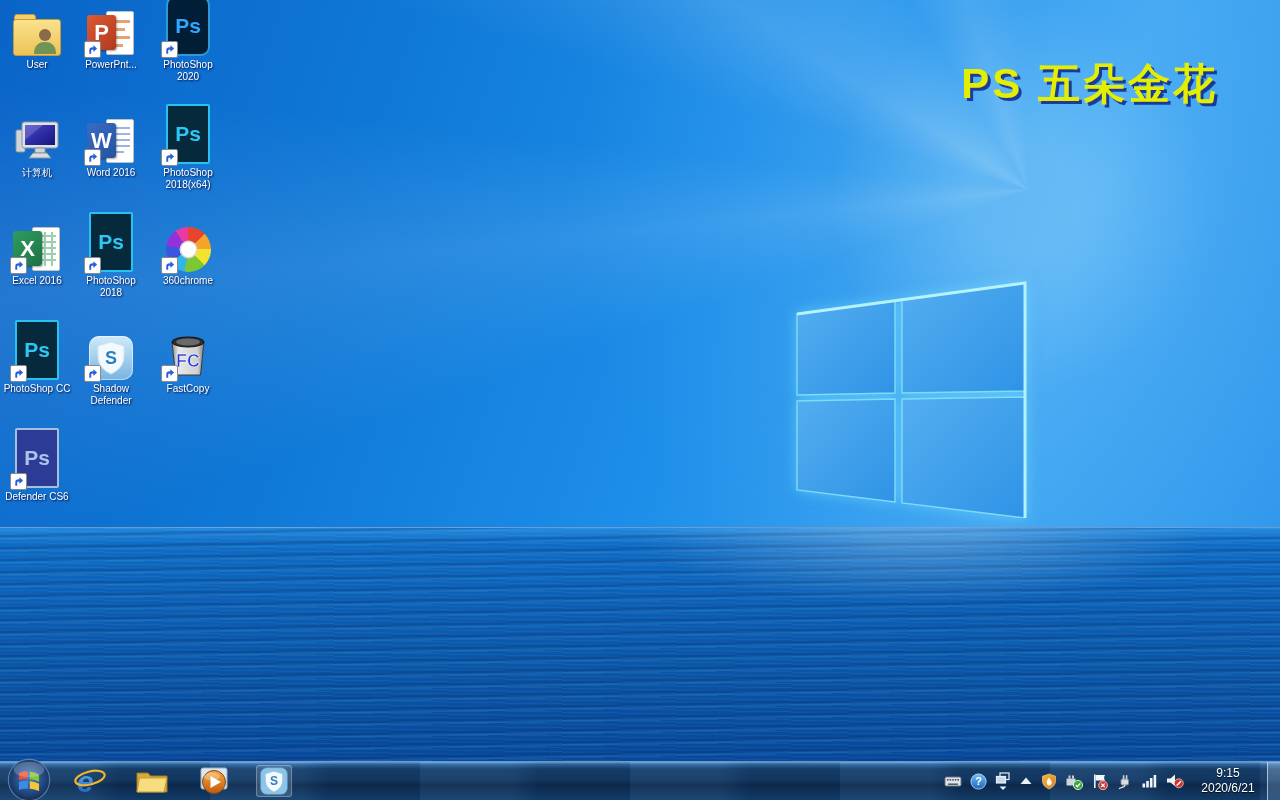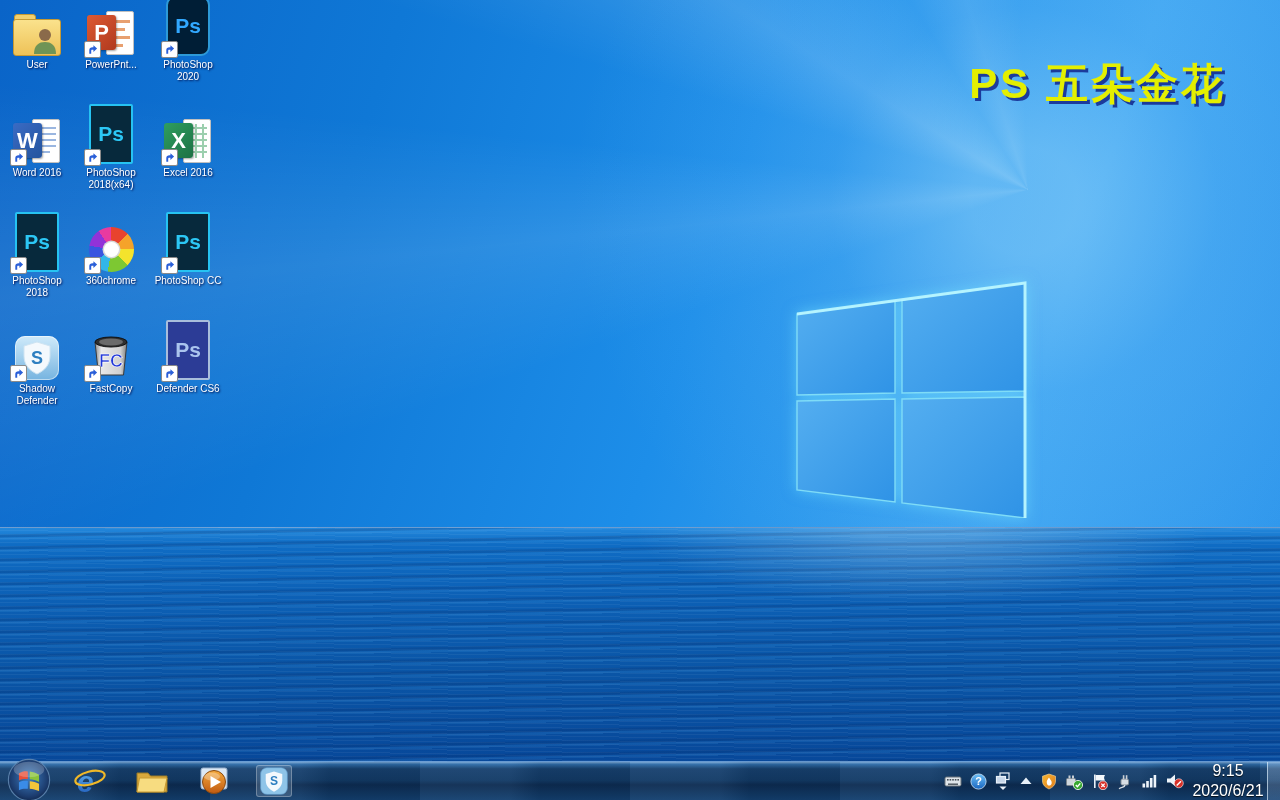--- a/index.html
+++ b/index.html
@@ -18,21 +18,21 @@
       linear-gradient(108deg,#0a64c8 0%,#0f78d6 28%,#1d8ee9 55%,#3fa6f2 80%,#2f97ec 100%);}
   .sea{position:absolute;left:0;top:527px;width:1280px;height:235px;
     border-top:1px solid rgba(190,225,255,.55);
     background:
       radial-gradient(ellipse at 72% 2%, rgba(220,245,255,.25) 0 4%, rgba(220,245,255,0) 22%),
       repeating-linear-gradient(179deg, rgba(4,40,100,0) 0 6px, rgba(4,40,100,.22) 7px 9px, rgba(70,160,230,.16) 10px 12px),
       repeating-linear-gradient(181deg, rgba(255,255,255,.05) 0 1px, rgba(255,255,255,0) 1px 4px),
       linear-gradient(180deg,#2388dc 0%,#0f6cc4 7%,#0c5fb4 32%,#0a55a6 62%,#07489a 100%);}
   .logo-svg{position:absolute;left:793px;top:278px;filter:drop-shadow(0 0 7px rgba(120,230,255,.5));}
 
-  .title-overlay{position:absolute;top:56px;right:54px;font-size:42px;font-weight:bold;
+  .title-overlay{position:absolute;top:56px;right:62px;font-size:42px;font-weight:bold;
     letter-spacing:3px;color:#e4ef00;text-shadow:3px 3px 0 rgba(18,38,140,.85);}
 
   
   .icon-grid{position:absolute;left:0;top:6px;display:grid;
     grid-template-columns:74px 74px 80px;grid-auto-rows:108px;justify-items:center;}
   .cell{width:74px;display:flex;flex-direction:column;align-items:center;cursor:default;}
   .ic{width:48px;height:50px;position:relative;display:flex;align-items:flex-end;justify-content:center;}
   .lbl{margin-top:3px;max-width:72px;text-align:center;font-size:10px;line-height:1.22;color:#fff;
        text-shadow:1px 1px 2px rgba(0,0,60,.9);}
   .sc{position:absolute;left:-3px;bottom:-2px;width:15px;height:15px;background:#fff;
@@ -85,21 +85,21 @@
     background:
       repeating-linear-gradient(90deg, rgba(255,255,255,.04) 0 90px, rgba(0,0,0,.08) 120px 210px),
       linear-gradient(180deg,#79a7d4 0%,#2e6ca8 6%,#17416f 18%,#123a66 48%,#0d2c52 60%,#134070 100%);
     box-shadow:0 -1px 0 rgba(180,220,255,.55);}
   .orb{position:absolute;left:6px;top:-5px;width:46px;height:46px;cursor:pointer;}
   .tbtn{position:absolute;top:3px;width:36px;height:32px;display:flex;align-items:center;
         justify-content:center;border-radius:3px;cursor:pointer;}
   .run{background:rgba(255,255,255,.14);border:1px solid rgba(255,255,255,.28);box-sizing:border-box;}
   .tray{position:absolute;right:16px;top:0;height:38px;display:flex;align-items:center;gap:8px;}
   .ti{display:flex;align-items:center;justify-content:center;cursor:pointer;}
-  .clock{width:72px;text-align:center;color:#fff;font-size:16px;line-height:1.25;
+  .clock{width:72px;text-align:center;color:#fff;font-size:12px;line-height:1.25;
          text-shadow:0 1px 1px rgba(0,0,0,.8);cursor:default;}
   .showdesk{position:absolute;right:0;top:0;width:12px;height:38px;
     background:linear-gradient(180deg,rgba(190,215,240,.30),rgba(120,150,190,.22));
     border-left:1px solid rgba(225,242,255,.65);cursor:pointer;}
 </style>
 </head>
 <body>
 
 <svg width="0" height="0" style="position:absolute">
   <defs>
@@ -195,20 +195,33 @@
       <div class="psq ps2020">Ps</div>
       <span class="sc">
           <svg width="11" height="11" viewBox="0 0 12 12">
             <path d="M2.5 10.5 L2.5 6.5 C2.5 4.6 4 3.5 6 3.5 L7 3.5 L7 1.4 L11 5 L7 8.6 L7 6.3 L5.6 6.3 C4.8 6.3 4.6 6.8 4.6 7.8 L4.6 10.5 Z" fill="#2a5fd8"></path>
           </svg>
         </span>
     </div>
     <div class="lbl">PhotoShop 2020</div>
   </div>
 
+  <div class="cell">
+    <div class="ic">
+      <svg width="48" height="48" viewBox="0 0 48 48">
+        <rect x="3" y="14" width="9" height="22" rx="1.5" fill="#cfd6db" stroke="#8a949c"></rect>
+        <rect x="9" y="6" width="36" height="26" rx="2.5" fill="#dde3e8" stroke="#8a949c"></rect>
+        <rect x="12" y="9" width="30" height="20" fill="url(#scrg)"></rect>
+        <path d="M12 9 L30 9 L12 24 Z" fill="rgba(255,255,255,.18)"></path>
+        <rect x="22" y="32" width="10" height="5" fill="#cfd6db" stroke="#8a949c"></rect>
+        <path d="M16 42 L38 42 L34 37 L20 37 Z" fill="#d8dee3" stroke="#8a949c"></path>
+      </svg>
+    </div>
+    <div class="lbl">计算机</div>
+  </div>
 
   <div class="cell">
     <div class="ic">
       <div class="off">
         <div class="page">
             <i class="ln" style="top:7px"></i>
             <i class="ln" style="top:13px"></i>
             <i class="ln" style="top:19px"></i>
             <i class="ln" style="top:25px"></i>
             <i class="ln" style="top:31px;right:9px"></i>

